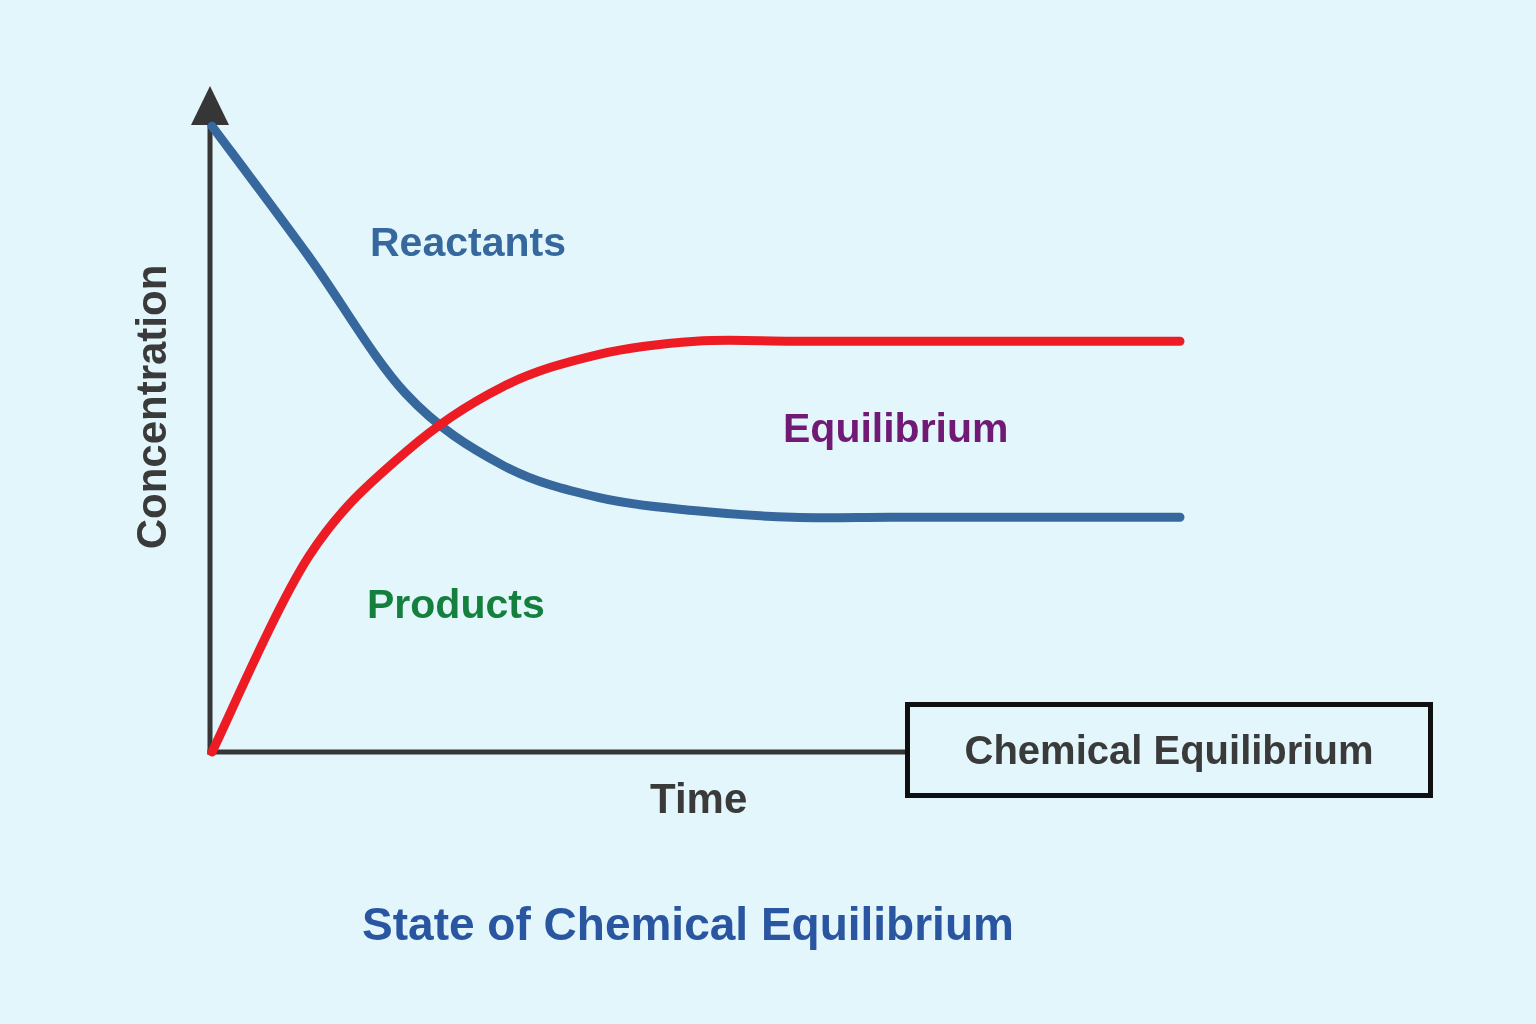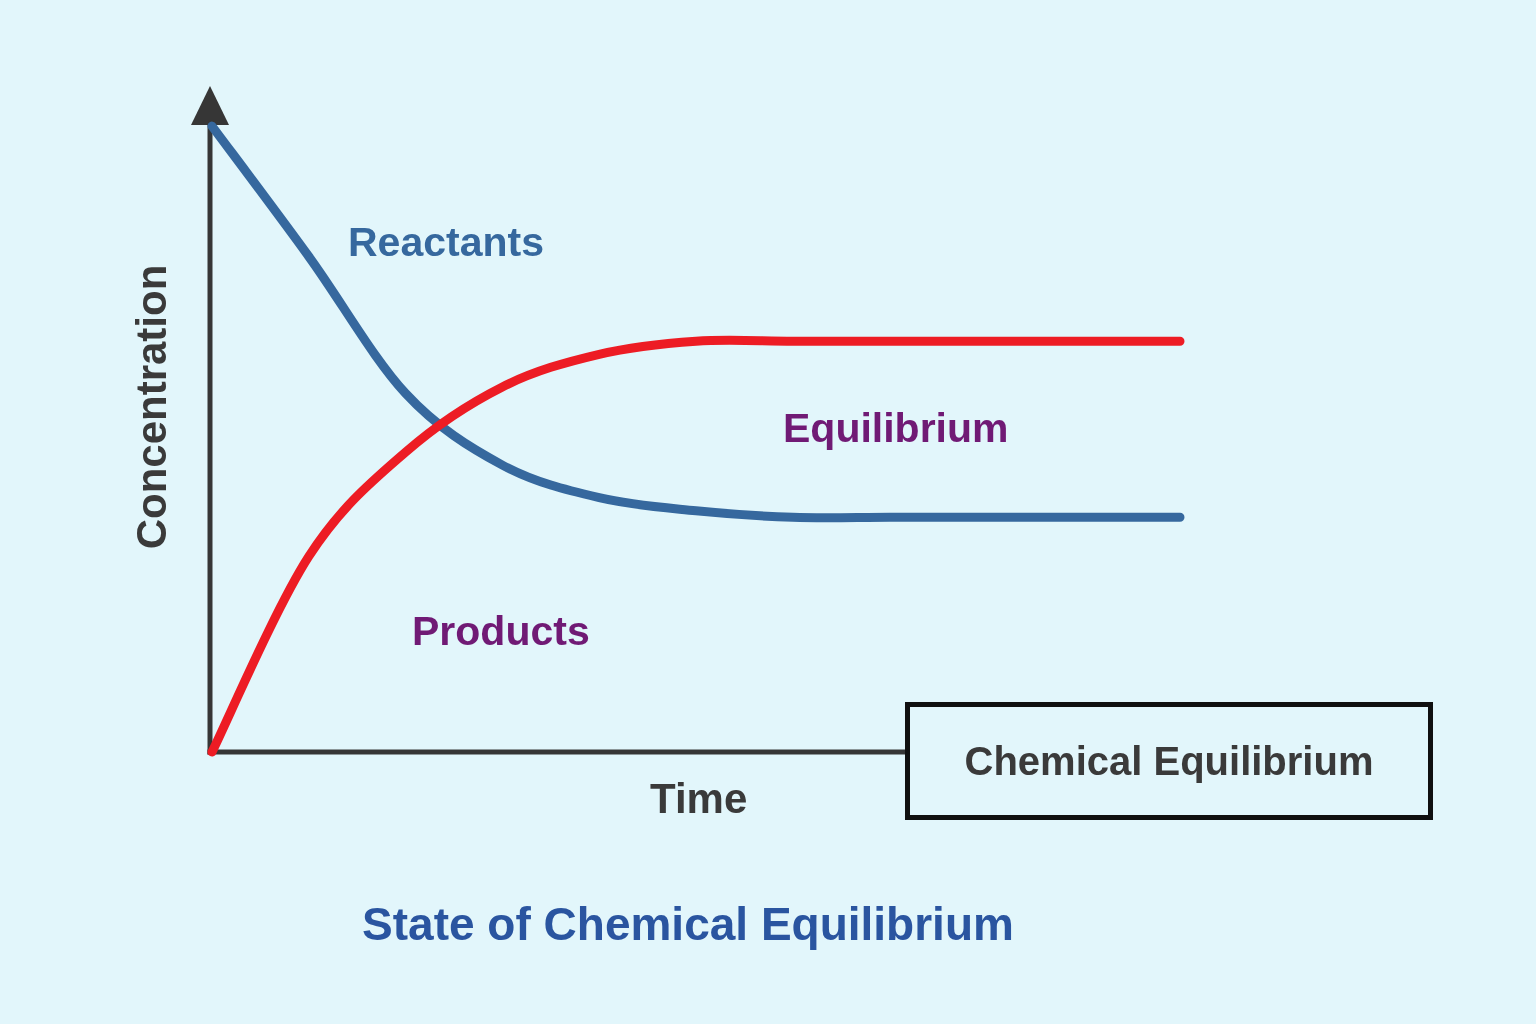--- a/index.html
+++ b/index.html
@@ -26,45 +26,44 @@
     white-space:nowrap;
     line-height:1;
   }
   .y-label{
     left:152px; top:407px;
     transform:translate(-50%,-50%) rotate(-90deg);
     font-size:42px;
     color:#3a3a3a;
   }
   .reactants{
-    left:348px; top:222px;
+    left:370px; top:222px;
     font-size:41px;
     color:#36689e;
   }
   .products{
-    left:367px; top:611px;
+    left:367px; top:584px;
     font-size:41px;
-    color:#701a75;
-    margin-left:45px;
+    color:#15803d;
   }
   .equilibrium{
     left:783px; top:408px;
     font-size:41px;
     color:#701a75;
   }
   .time{
     left:650px; top:778px;
     font-size:42px;
     color:#3a3a3a;
     text-align:right;
   }
   .eq-box{
     position:absolute;
     left:905px; top:702px;
-    width:528px; height:118px;
+    width:528px; height:96px;
     box-sizing:border-box;
     border:5px solid #101010;
     background:#e2f6fb;
     display:flex;
     align-items:center;
     justify-content:center;
   }
   .eq-box span{
     font-size:40px;
     font-weight:bold;

